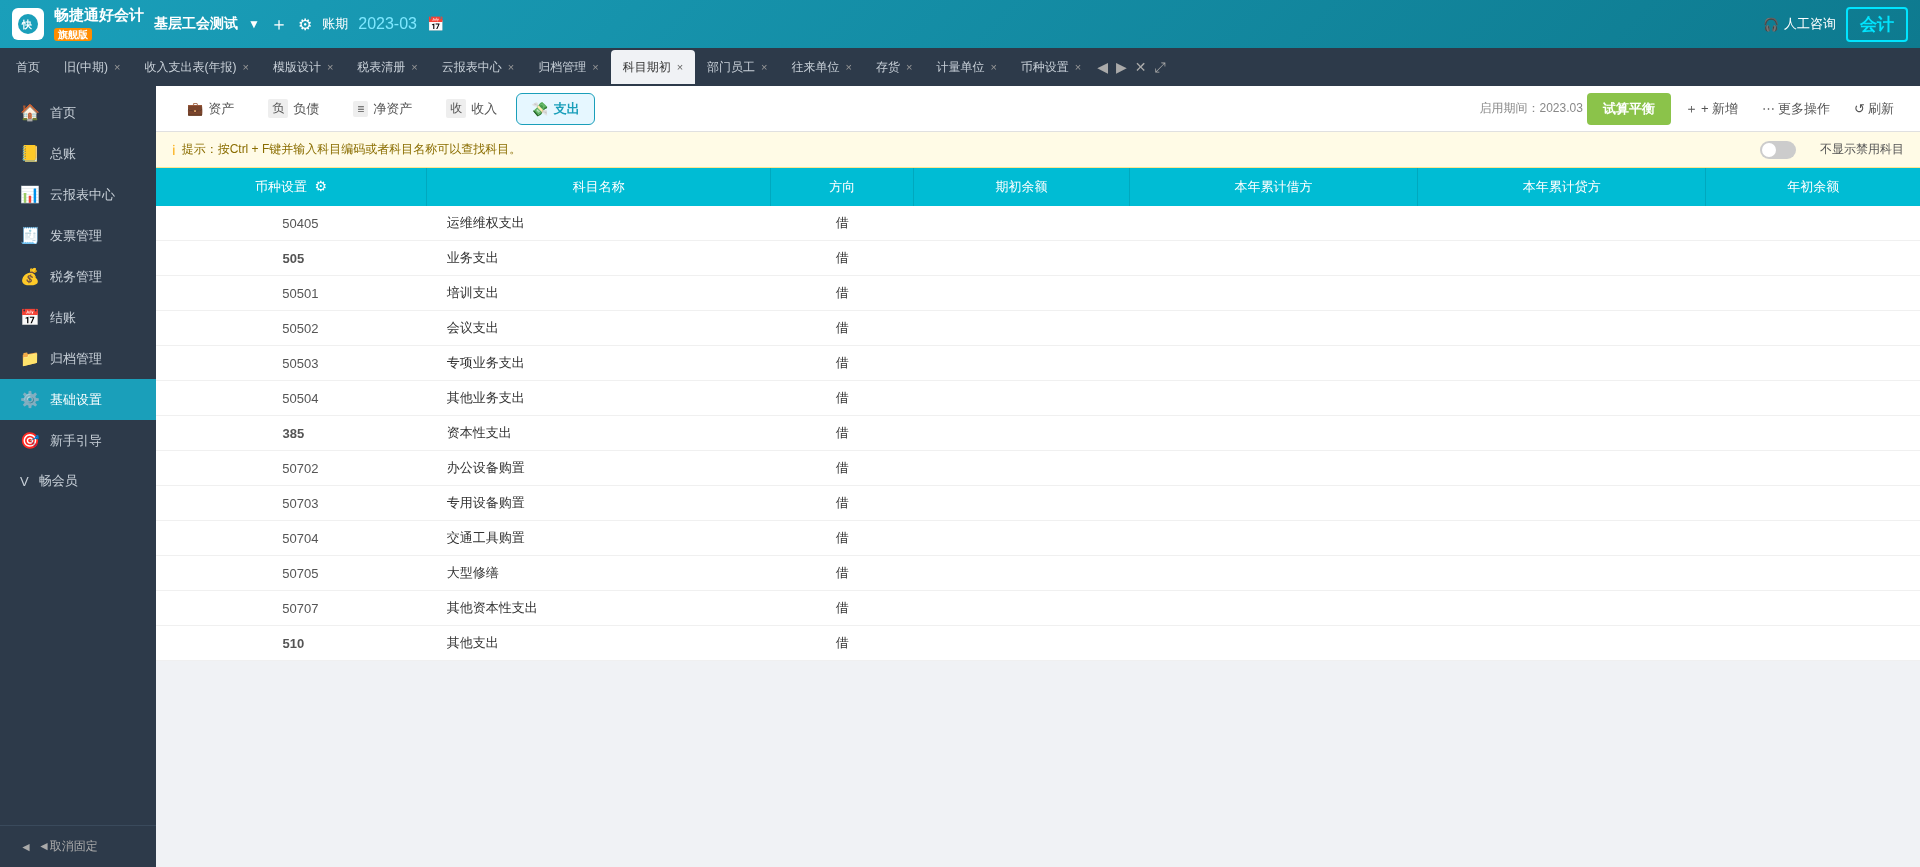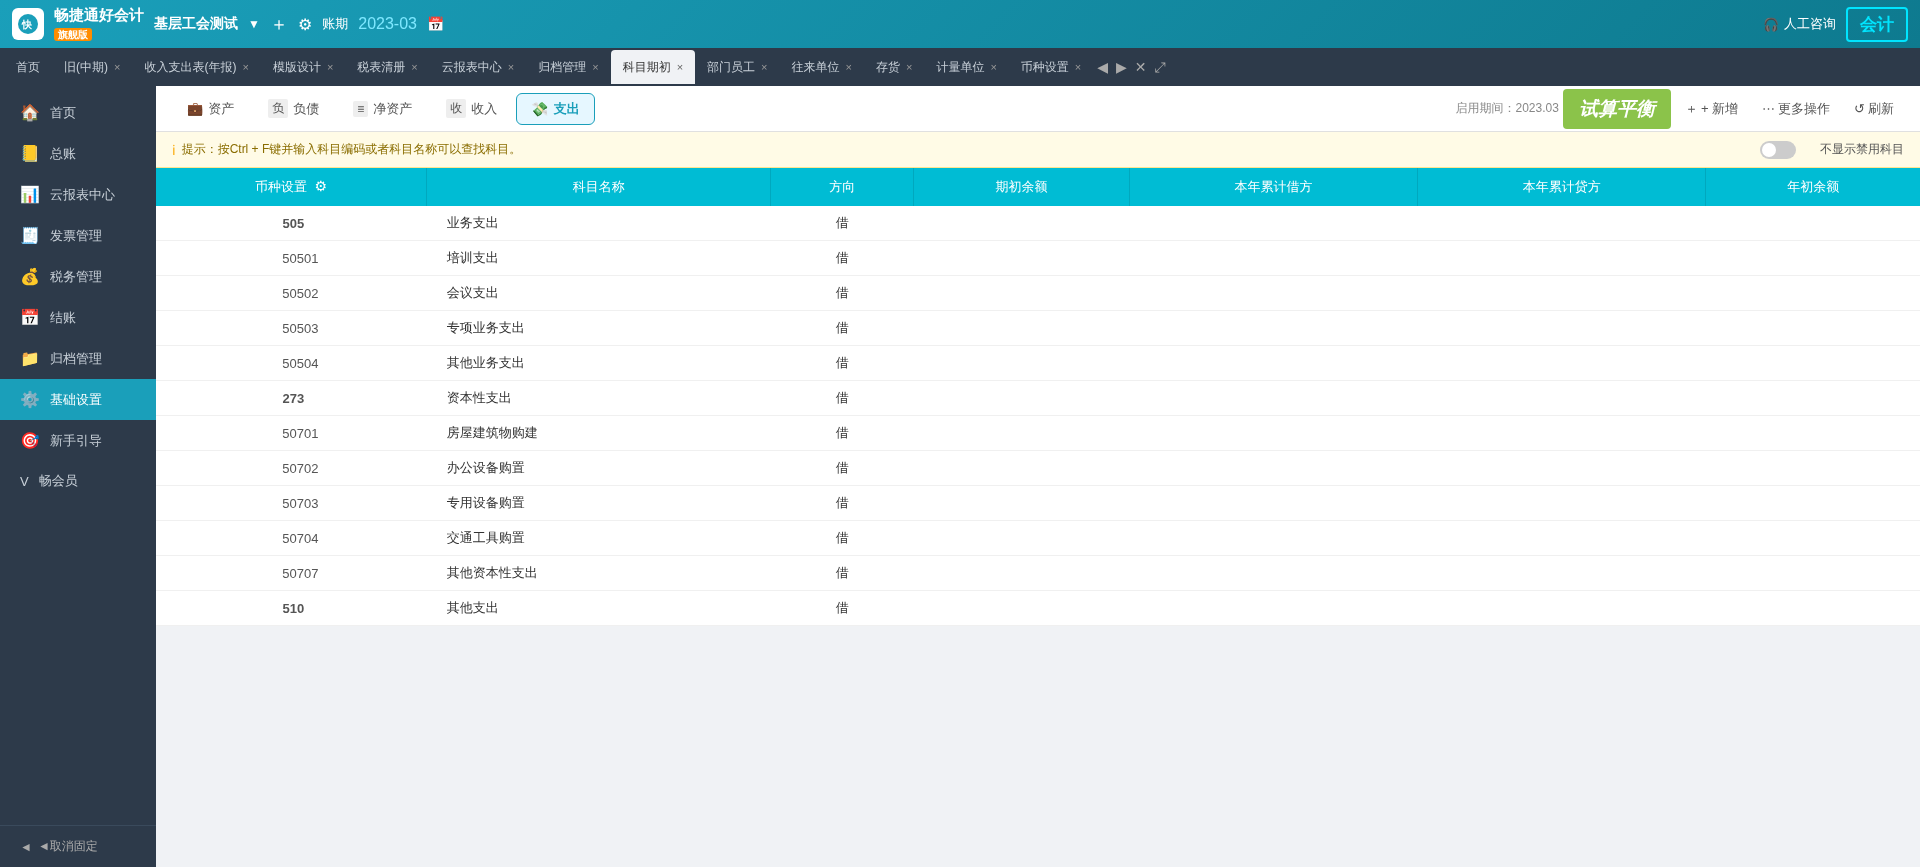--- a/index.html
+++ b/index.html
@@ -73,21 +73,21 @@
     }
     .sub-tab {
       display: flex; align-items: center; gap: 5px; padding: 6px 14px;
       border-radius: 6px; font-size: 13px; cursor: pointer; color: #555;
       border: 1px solid transparent;
     }
     .sub-tab.active { background: #e6f7ff; border-color: #1a9fba; color: #1a9fba; font-weight: bold; }
     .period-badge { margin-left: auto; color: #888; font-size: 12px; }
     .trial-btn {
       background: #8bc34a; color: white; border: none; padding: 7px 16px;
-      border-radius: 4px; font-size: 19px; cursor: pointer; font-weight: bold; font-style: italic;
+      border-radius: 4px; font-size: 13px; cursor: pointer; font-weight: bold;
     }
     .add-btn { color: #555; font-size: 13px; cursor: pointer; display: flex; align-items: center; gap: 3px; padding: 6px 10px; }
     .more-btn { color: #555; font-size: 13px; cursor: pointer; display: flex; align-items: center; gap: 3px; padding: 6px 10px; }
     .refresh-btn { color: #555; font-size: 13px; cursor: pointer; display: flex; align-items: center; gap: 3px; padding: 6px 10px; }
 
     
     .hint-bar {
       display: flex; align-items: center; padding: 8px 16px;
       background: #fffbe6; border-bottom: 1px solid #ffe58f;
       font-size: 12px; color: #8a6d00; gap: 6px;
@@ -326,20 +326,29 @@
             </th>
             <th>科目名称</th>
             <th>方向</th>
             <th>期初余额</th>
             <th>本年累计借方</th>
             <th>本年累计贷方</th>
             <th>年初余额</th>
           </tr>
         </thead>
         <tbody id="table-body">
+        <tr class="row-level-2">
+      <td class="code-col">    50405</td>
+      <td class="name-col">运维维权支出</td>
+      <td class="dir-col">借</td>
+      <td></td>
+      <td></td>
+      <td></td>
+      <td></td>
+    </tr>
             <tr class="row-level-1">
       <td class="code-col">505</td>
       <td class="name-col">业务支出</td>
       <td class="dir-col">借</td>
       <td></td>
       <td></td>
       <td></td>
       <td></td>
     </tr>
             <tr class="row-level-2">
@@ -372,31 +381,22 @@
             <tr class="row-level-2">
       <td class="code-col">    50504</td>
       <td class="name-col">其他业务支出</td>
       <td class="dir-col">借</td>
       <td></td>
       <td></td>
       <td></td>
       <td></td>
     </tr>
             <tr class="row-level-1">
-      <td class="code-col">273</td>
+      <td class="code-col">385</td>
       <td class="name-col">资本性支出</td>
-      <td class="dir-col">借</td>
-      <td></td>
-      <td></td>
-      <td></td>
-      <td></td>
-    </tr>
-            <tr class="row-level-2">
-      <td class="code-col">    50701</td>
-      <td class="name-col">房屋建筑物购建</td>
       <td class="dir-col">借</td>
       <td></td>
       <td></td>
       <td></td>
       <td></td>
     </tr>
             <tr class="row-level-2">
       <td class="code-col">    50702</td>
       <td class="name-col">办公设备购置</td>
       <td class="dir-col">借</td>
@@ -410,20 +410,29 @@
       <td class="name-col">专用设备购置</td>
       <td class="dir-col">借</td>
       <td></td>
       <td></td>
       <td></td>
       <td></td>
     </tr>
             <tr class="row-level-2">
       <td class="code-col">    50704</td>
       <td class="name-col">交通工具购置</td>
+      <td class="dir-col">借</td>
+      <td></td>
+      <td></td>
+      <td></td>
+      <td></td>
+    </tr>
+            <tr class="row-level-2">
+      <td class="code-col">    50705</td>
+      <td class="name-col">大型修缮</td>
       <td class="dir-col">借</td>
       <td></td>
       <td></td>
       <td></td>
       <td></td>
     </tr>
             <tr class="row-level-2">
       <td class="code-col">    50707</td>
       <td class="name-col">其他资本性支出</td>
       <td class="dir-col">借</td>

